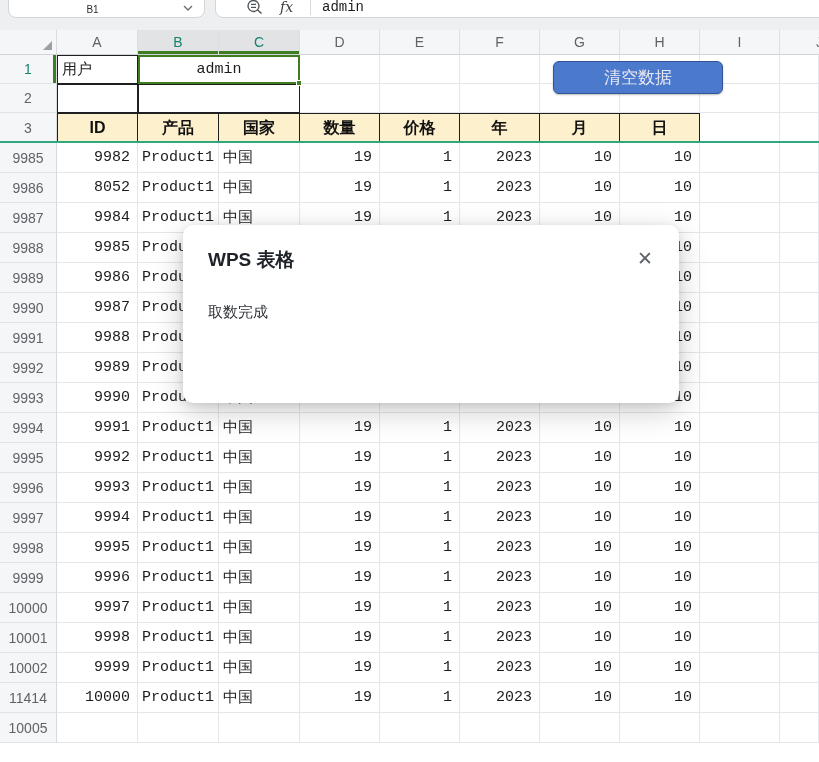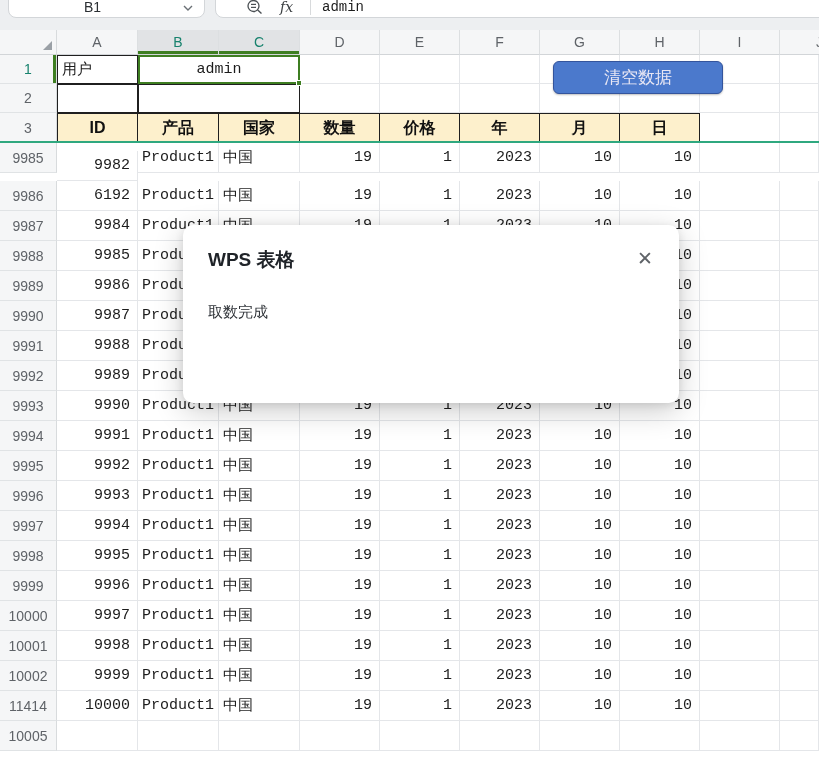--- a/index.html
+++ b/index.html
@@ -6,21 +6,21 @@
   html,body { background:#fff; }
   #screen {
     position:relative; width:819px; height:762px; overflow:hidden;
     font-family:"Liberation Sans", sans-serif; background:#fff;
   }
 
   
   .top-strip { position:absolute; left:0; top:0; width:819px; height:30px; background:#edeff1; z-index:2; }
   .float-box { position:absolute; top:-14px; height:32px; background:#fff; border:1px solid #d3d6d9; border-radius:8px; }
   .name-box { left:8px; width:197px; }
-  .name-box .ref { position:absolute; left:0; right:28px; bottom:2px; text-align:center; font-size:14px; color:#2b2f33; }
+  .name-box .ref { position:absolute; left:0; right:28px; bottom:2px; text-align:center; font-size:10px; color:#2b2f33; }
   .name-box .chev { position:absolute; right:10px; bottom:4px; width:12px; height:10px; }
   .formula-box { left:215px; width:612px; }
   .fx-icon { position:absolute; left:30px; bottom:2px; width:18px; height:16px; }
   .fx-label { position:absolute; left:64px; bottom:2px; font-family:"DejaVu Serif", serif; font-style:italic; font-size:14px; color:#3c4043; }
   .fb-divider { position:absolute; left:94px; bottom:2px; width:1px; height:15px; background:#d8dadc; }
   .fb-value { position:absolute; left:106px; bottom:2px; font-family:"Liberation Mono", monospace; font-size:14px; color:#1c1c1c; }
 
   
   .col-hdr-row { position:absolute; left:0; top:30px; height:25px; display:flex; z-index:1; }
   .corner { width:57px; height:25px; background:#f5f6f7; border-right:1px solid #d8dbdd; border-bottom:1px solid #d2d5d8; position:relative; }
@@ -151,34 +151,34 @@
       <div class="cell thead" style="width:80px">年</div>
       <div class="cell thead" style="width:80px">月</div>
       <div class="cell thead" style="width:80px">日</div>
       <div class="cell" style="width:80px"></div>
       <div class="cell" style="width:39px"></div>
     </div>
 
     <div id="grid-rows">
         <div class="grid-row h30">
           <div class="row-hdr">9985</div>
-          <div class="cell ar" style="width: 81px; margin-top: 8px;">9982</div>
+          <div class="cell ar" style="width: 81px;">9982</div>
           <div class="cell al" style="width: 81px;">Product1</div>
           <div class="cell al" style="width: 81px;">中国</div>
           <div class="cell ar" style="width: 80px;">19</div>
           <div class="cell ar" style="width: 80px;">1</div>
           <div class="cell ar" style="width: 80px;">2023</div>
           <div class="cell ar" style="width: 80px;">10</div>
           <div class="cell ar" style="width: 80px;">10</div>
           <div class="cell ar" style="width: 80px;"></div>
           <div class="cell ar" style="width: 39px;"></div>
         </div>
         <div class="grid-row h30">
           <div class="row-hdr">9986</div>
-          <div class="cell ar" style="width: 81px;">6192</div>
+          <div class="cell ar" style="width: 81px;">8052</div>
           <div class="cell al" style="width: 81px;">Product1</div>
           <div class="cell al" style="width: 81px;">中国</div>
           <div class="cell ar" style="width: 80px;">19</div>
           <div class="cell ar" style="width: 80px;">1</div>
           <div class="cell ar" style="width: 80px;">2023</div>
           <div class="cell ar" style="width: 80px;">10</div>
           <div class="cell ar" style="width: 80px;">10</div>
           <div class="cell ar" style="width: 80px;"></div>
           <div class="cell ar" style="width: 39px;"></div>
         </div>

